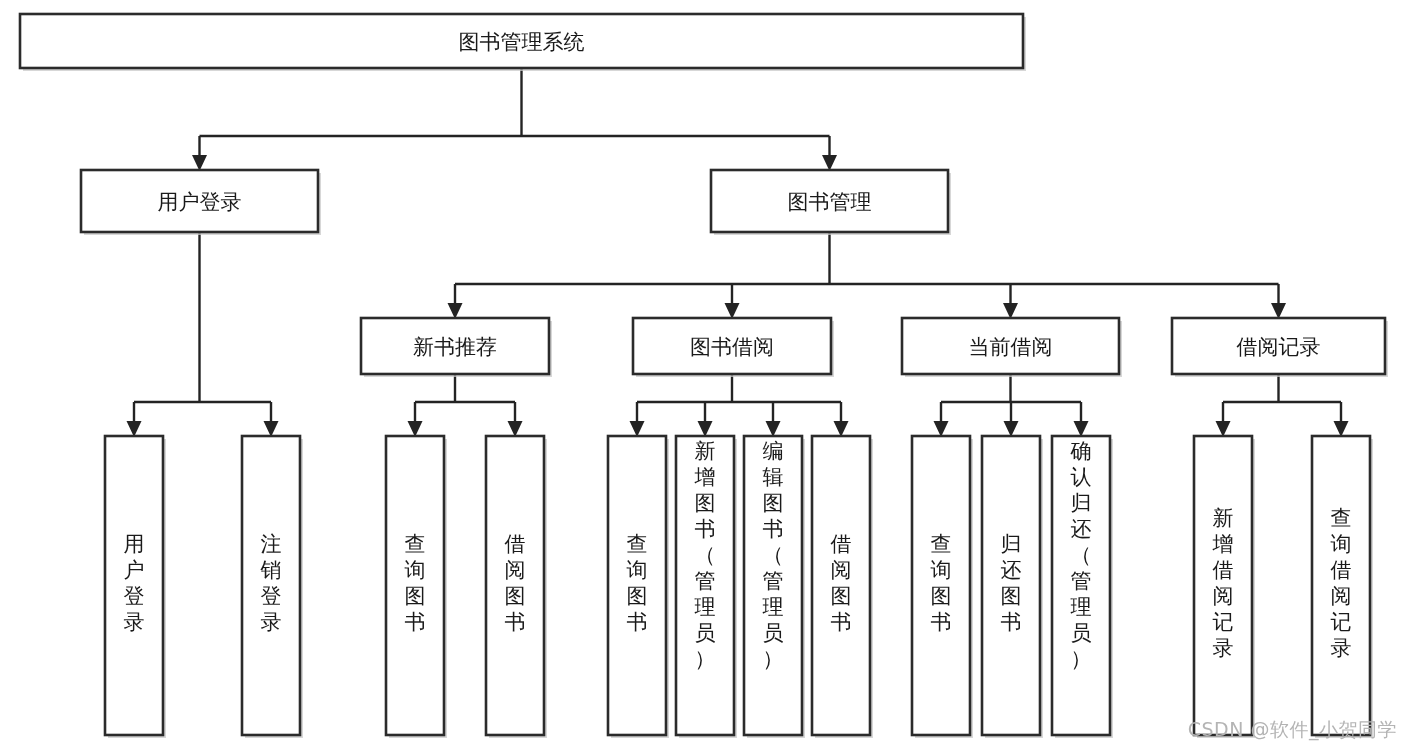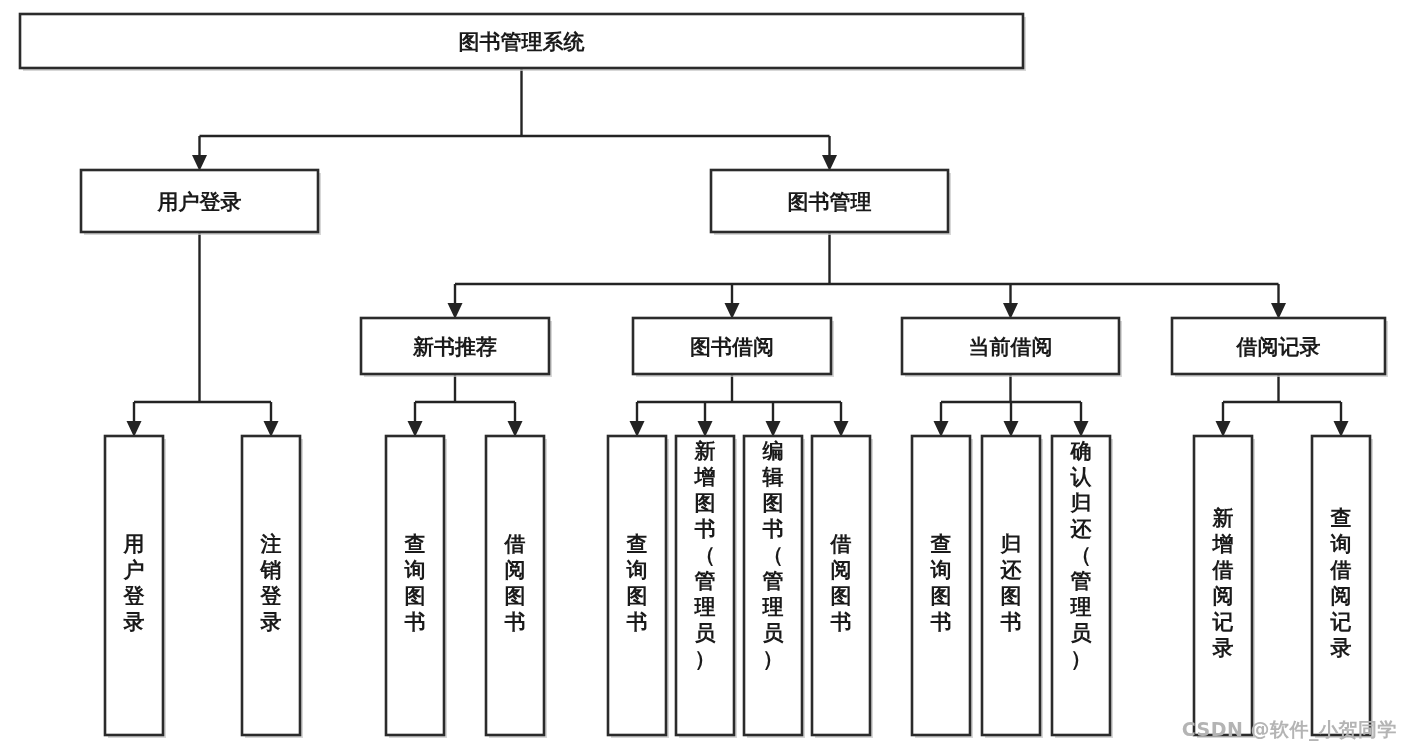--- a/index.html
+++ b/index.html
@@ -12,21 +12,20 @@
     width: 1405px;
     height: 747px;
     font-family: "DejaVu Sans", "Liberation Sans", sans-serif;
     overflow: hidden;
     position: relative;
   }
   #diagram-root {
     position: relative;
     width: 1405px;
     height: 747px;
-    font-weight: bold;
   }
   svg.diagram-canvas {
     position: absolute;
     left: 0;
     top: 0;
     width: 1405px;
     height: 747px;
     display: block;
   }
   .node-box {

